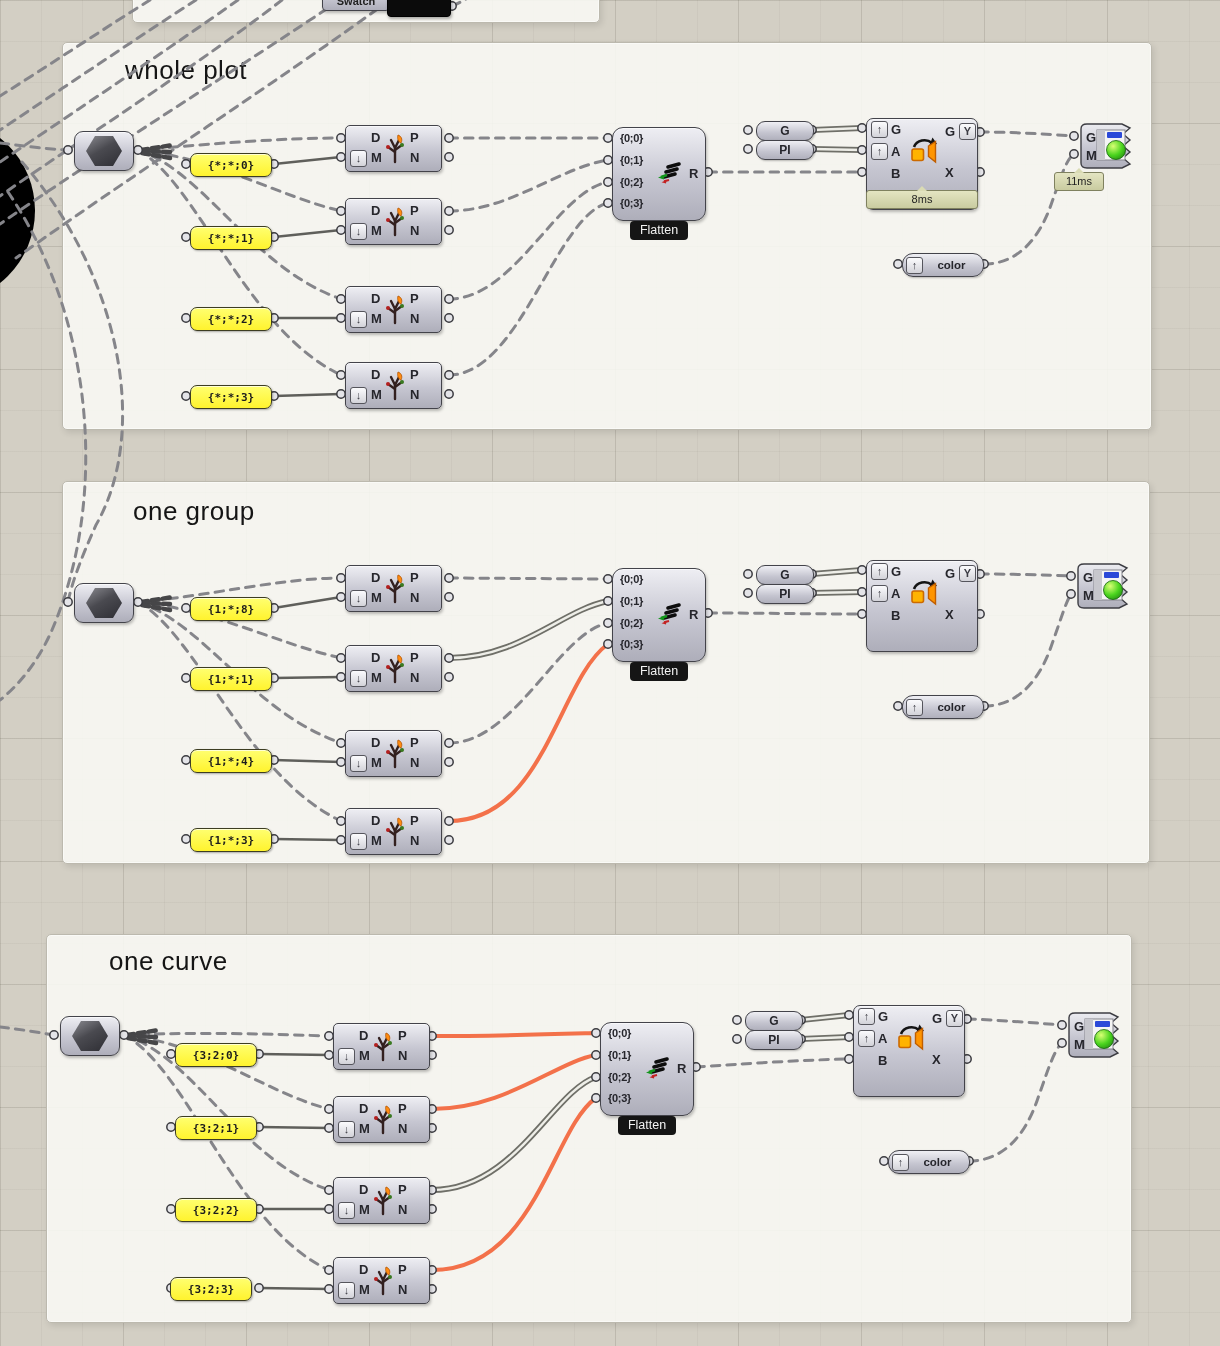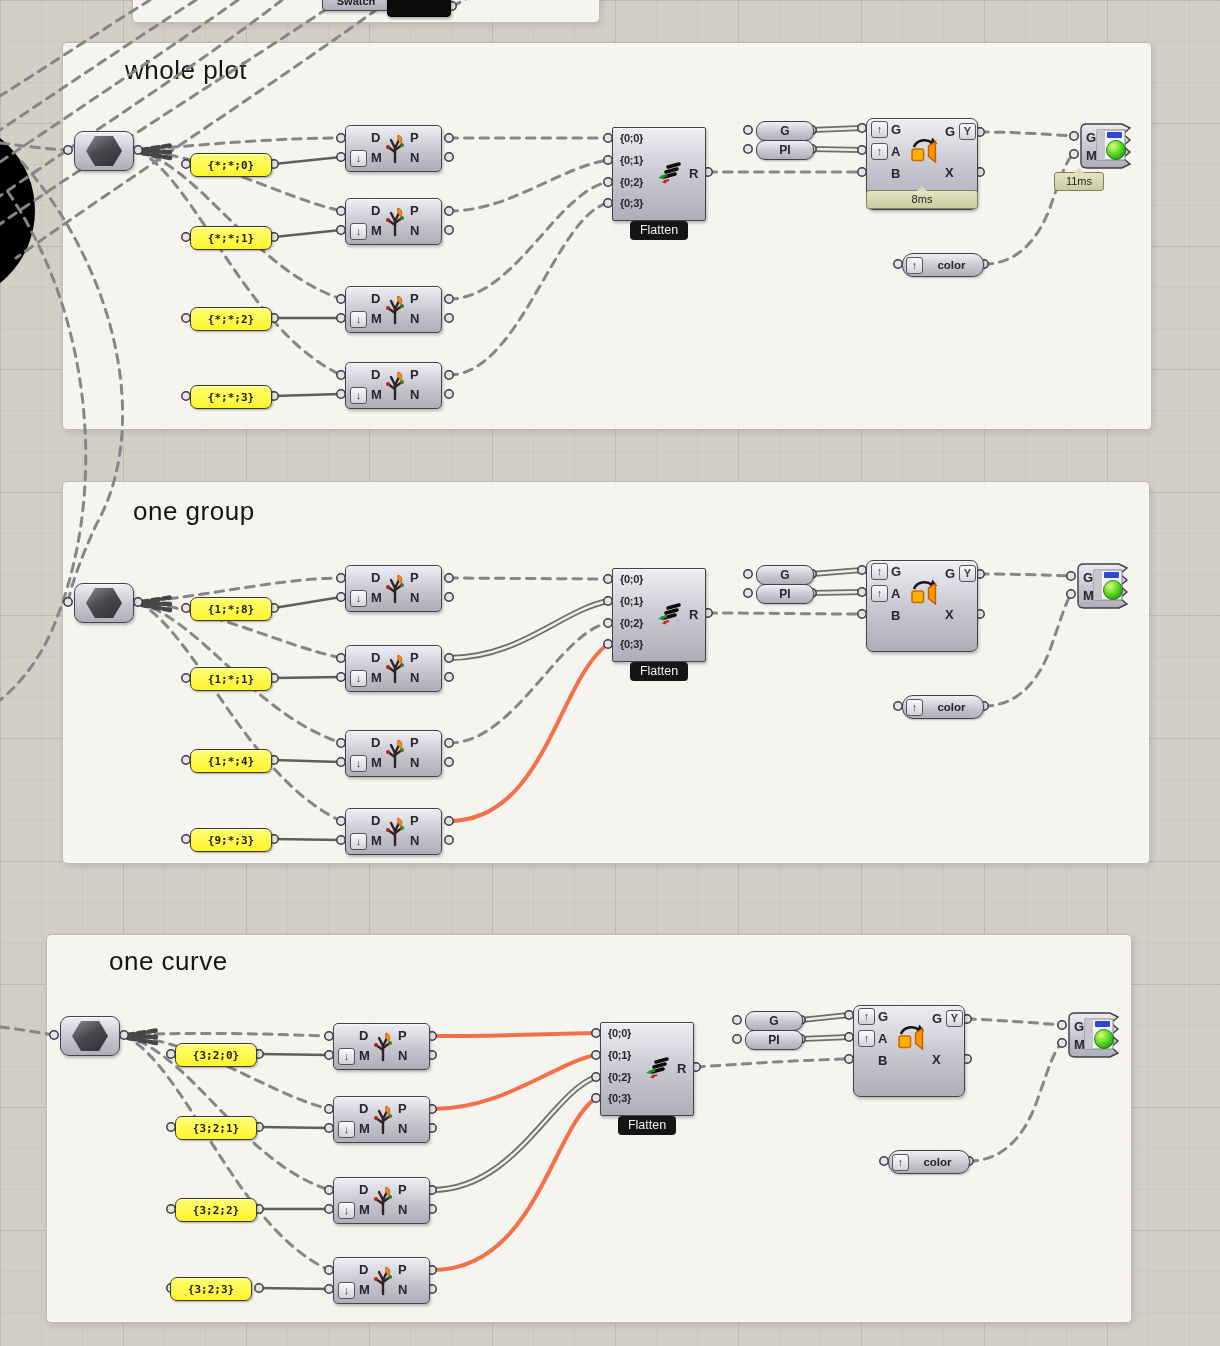--- a/index.html
+++ b/index.html
@@ -19,21 +19,21 @@
   .ws{fill:none;stroke:#5f5f5b;stroke-width:2.4}
   .w2{fill:none;stroke:#6f6f68;stroke-width:6}
   .w2i{fill:none;stroke:#eeeee8;stroke-width:2.4}
   .wo{fill:none;stroke:#f3714a;stroke-width:4;stroke-linecap:round}
   .wb{fill:none;stroke:#464648;stroke-width:4.5;stroke-dasharray:7 4;stroke-linecap:round}
   .grip{fill:#e4e4e8;stroke:#3b3b40;stroke-width:1.5}
   .comp{position:absolute;border:1.3px solid #43434a;border-radius:5px;z-index:3;
     background:linear-gradient(180deg,#eeeef3 0%,#c6c6d1 55%,#aeaeba 100%);
     box-shadow:1px 2px 3px rgba(0,0,0,0.25), inset 0 1px 0 rgba(255,255,255,0.6)}
   .split{width:95px;height:45px}
-  .ent{width:92px;height:92px;border-radius:2px}
+  .ent{width:92px;height:92px;border-radius:11px}
   .rot{width:110px;height:90px;border-radius:7px}
   .relay{width:58px;height:38px;border-radius:9px;display:flex;align-items:center;justify-content:center}
   .hex{width:36px;height:30px;clip-path:polygon(25% 0,75% 0,100% 50%,75% 100%,25% 100%,0 50%);
     background:linear-gradient(150deg,#8a8a90 0%,#4a4a50 45%,#2e2e34 100%)}
   .lbl{position:absolute;font-size:13px;font-weight:700;color:#26262c;line-height:13px}
   .elbl{position:absolute;left:7px;font-size:11px;font-weight:700;color:#26262c;line-height:15px;letter-spacing:-0.3px}
   .modbox{position:absolute;width:15px;height:15px;border:1px solid #55555c;border-radius:3px;
     background:linear-gradient(#fbfbfd,#d3d3d9);font-size:11px;font-weight:700;color:#3c3c44;
     text-align:center;line-height:14px}
   .pill{position:absolute;height:18px;border:1.3px solid #43434a;border-radius:9px;z-index:3;
@@ -464,21 +464,21 @@
   <div class="ypill" style="left:190px;top:597px">
       <span class="ytext">{1;*;8}</span>
     </div>
   <div class="ypill" style="left:190px;top:667px">
       <span class="ytext">{1;*;1}</span>
     </div>
   <div class="ypill" style="left:190px;top:749px">
       <span class="ytext">{1;*;4}</span>
     </div>
   <div class="ypill" style="left:190px;top:828px">
-      <span class="ytext">{9;*;3}</span>
+      <span class="ytext">{1;*;3}</span>
     </div>
 
   <div class="comp split" style="left:345px;top:565px">
     <span class="lbl" style="left:25px;top:5px">D</span>
     <span class="lbl" style="left:25px;top:25px">M</span>
     <span class="lbl" style="left:64px;top:5px">P</span>
     <span class="lbl" style="left:64px;top:25px">N</span>
     <span class="modbox" style="left:4px;top:24px">↓</span>
     <svg class="icn" style="left:38px;top:8px" width="22" height="30">
         <use href="#sym-tree"></use>

